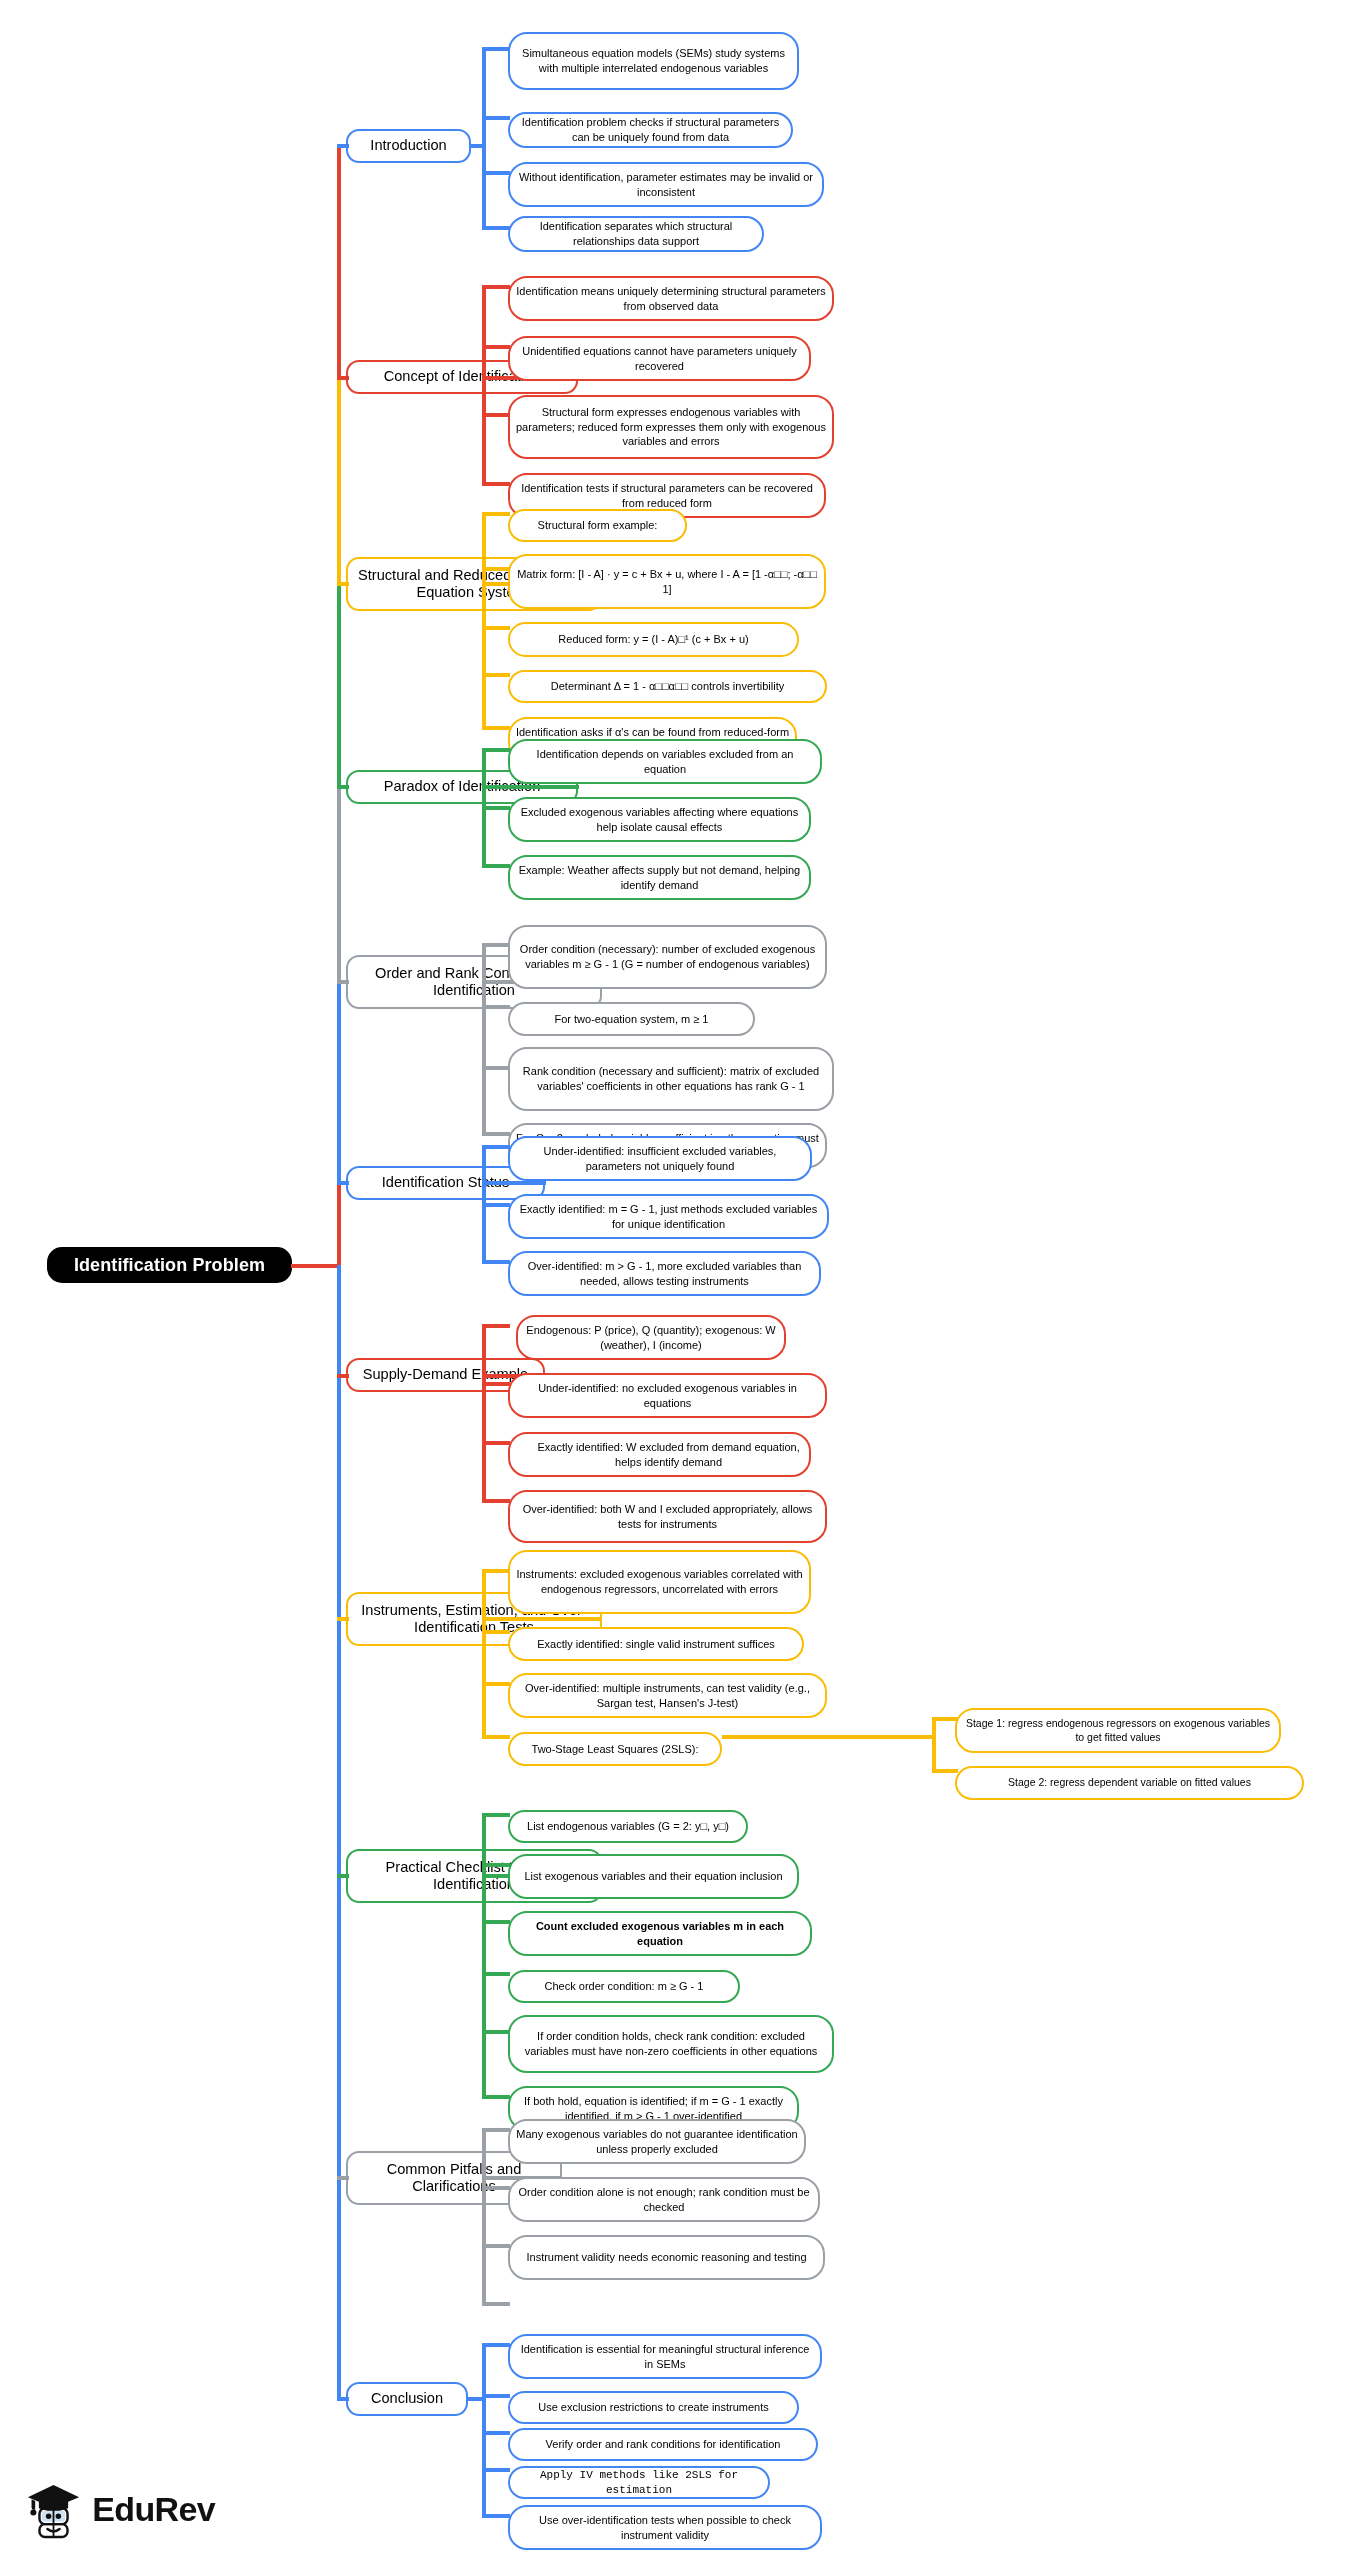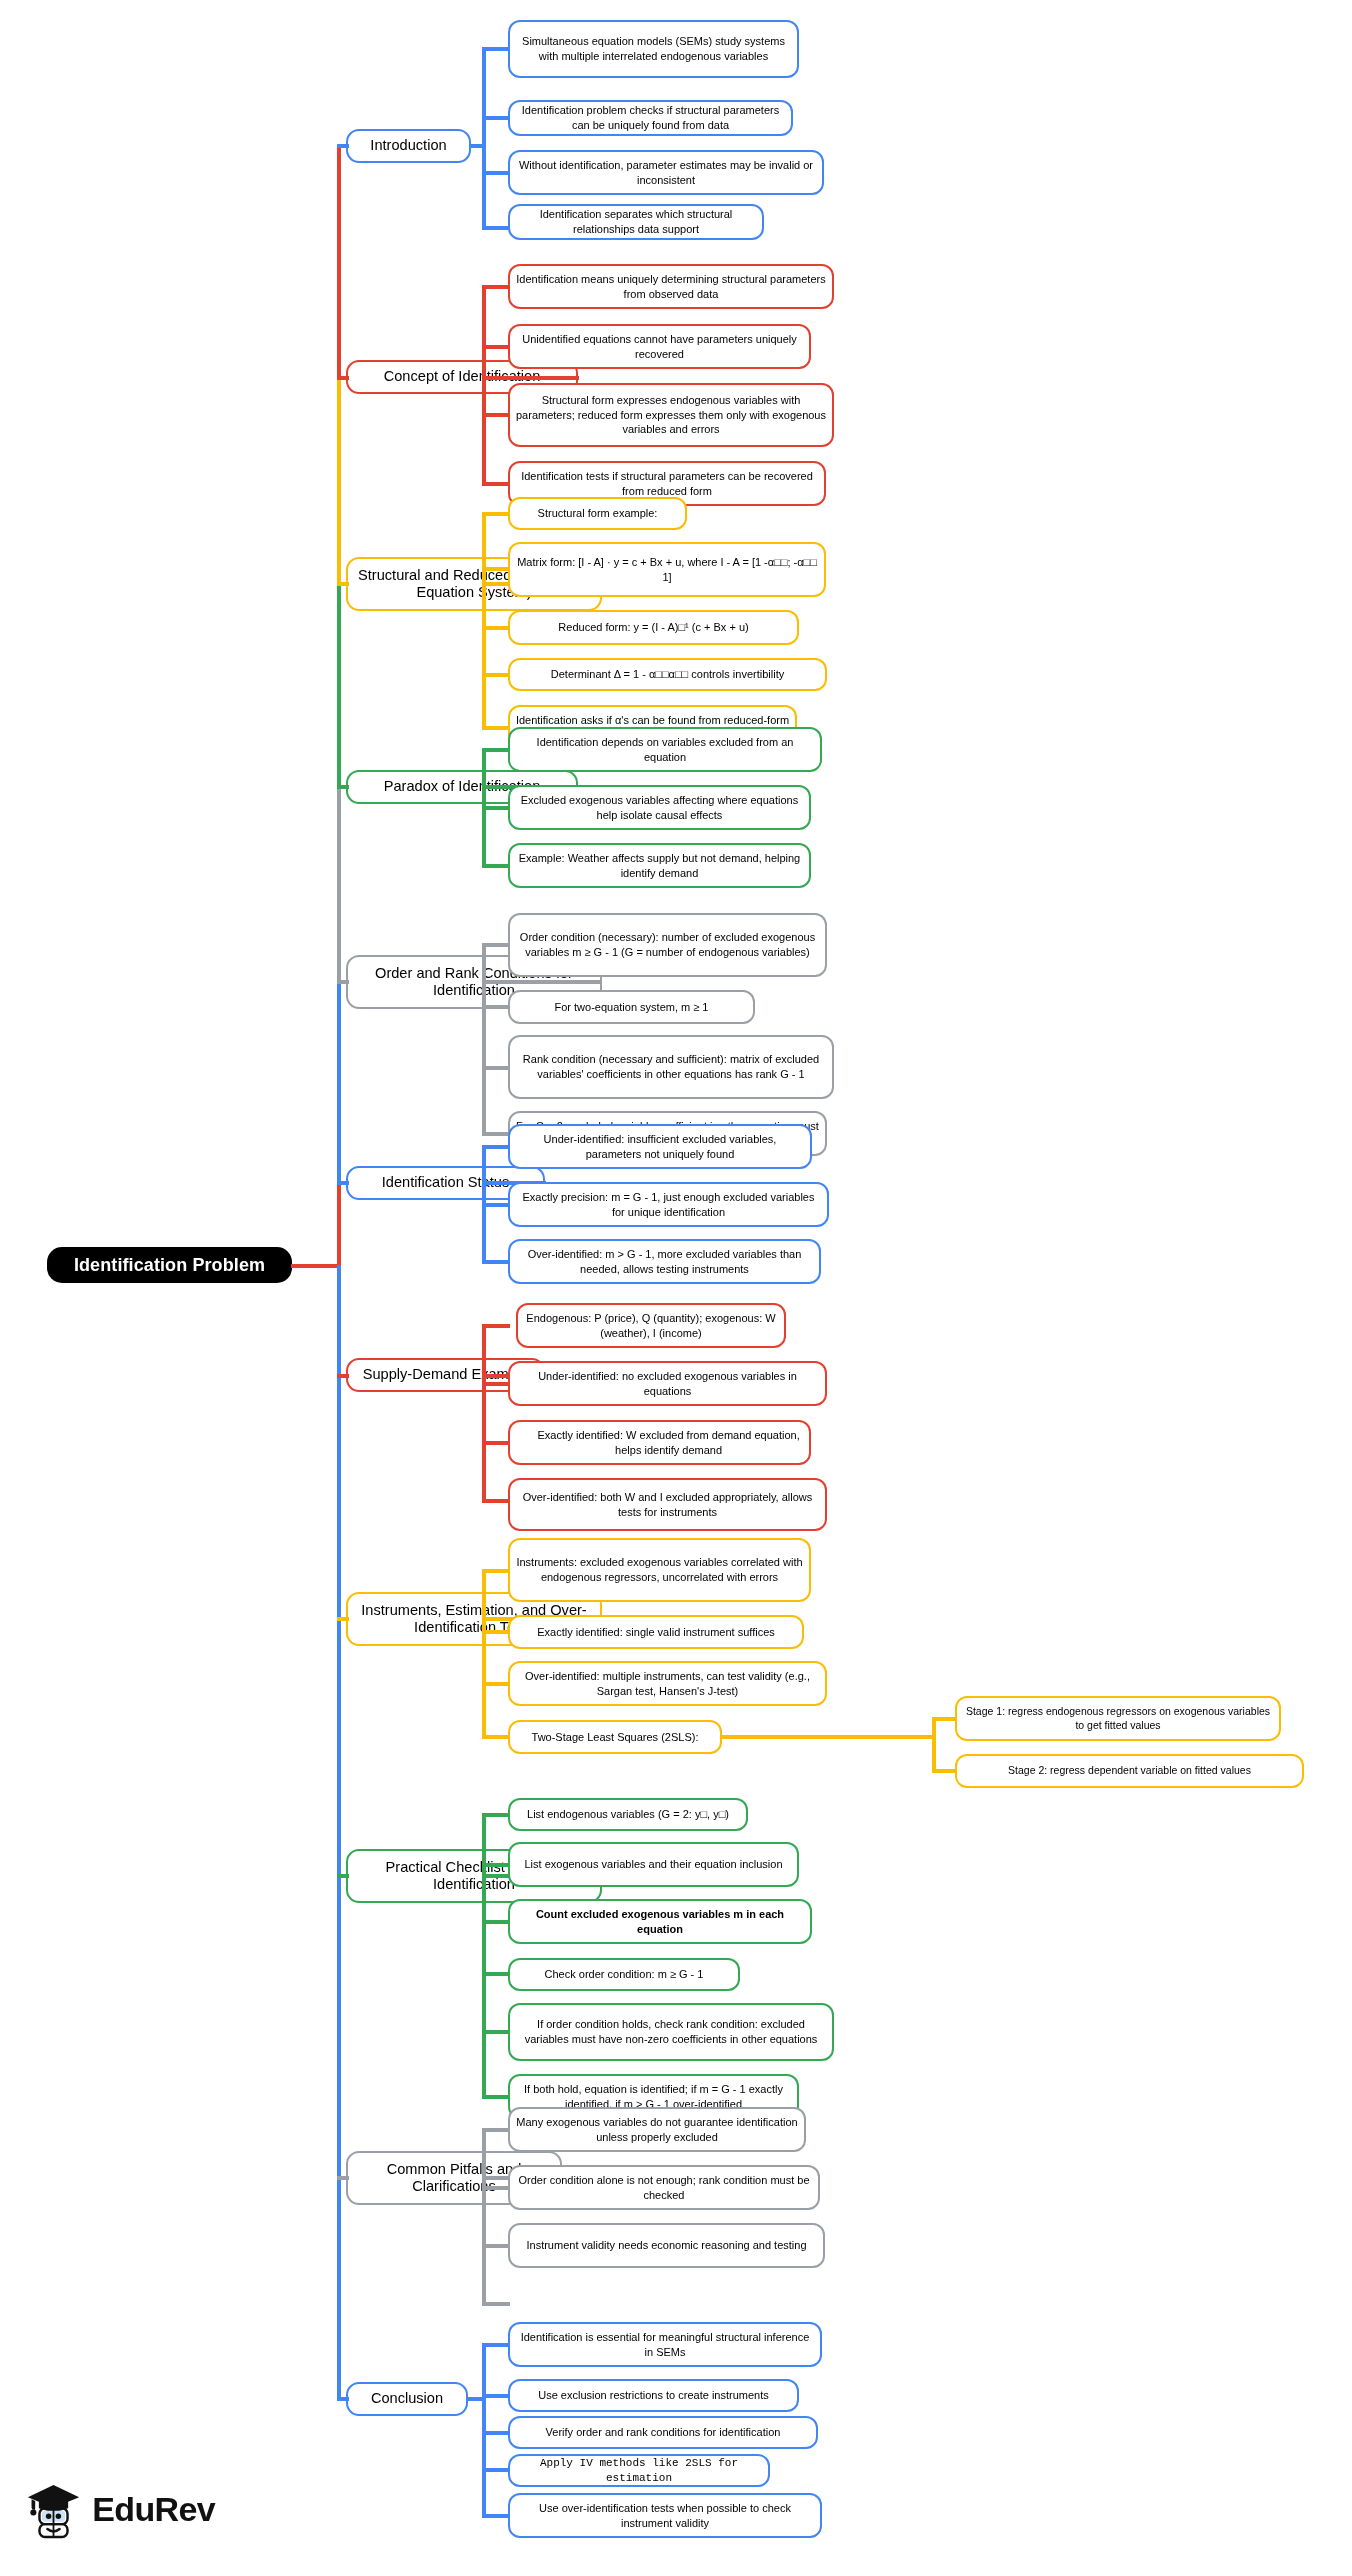--- a/index.html
+++ b/index.html
@@ -39,27 +39,28 @@
     color:#000;
     line-height:1.18;
     padding:2.3px 7px;
   }
 
   
   .leaf {
     position:absolute;
     background:#ffffff;
     border:2.9px solid #000;
-    border-radius:12px;
+    border-radius:19px;
     display:flex; align-items:center; justify-content:center;
     text-align:center;
     font-size:11px;
     color:#000;
     line-height:1.32;
     padding:1.7px 5.8px;
+    margin-top:12px;
   }
   .leaf.sub { font-size:10.5px; }
 
   
   .ln { position:absolute; }
   .vln { width:3.5px; }
   .hln { height:3.5px; }
 
   
   .c-blue   { border-color:#4285F4; }
@@ -155,21 +156,21 @@
     <div class="leaf c-gray" style="left:508px;top:1035px;width:326px;height:64px;border-color:#9AA0A6;">Rank condition (necessary and sufficient): matrix of excluded variables' coefficients in other equations has rank G - 1</div>
     <div class="ln hln b-gray" style="left:482px;top:1132px;width:28px;"></div>
     <div class="leaf c-gray" style="left:508px;top:1111px;width:319px;height:45px;border-color:#9AA0A6;">For G = 2, excluded variable coefficient in other equation must be non-zero</div>
     <div class="topic c-blue" style="left:346px;top:1166px;width:199px;height:34px;border-color:#4285F4;">Identification Status</div>
     <div class="ln hln b-blue" style="left:337px;top:1181px;width:11.6px;"></div>
     <div class="ln hln b-blue" style="left:486px;top:1181px;width:60px;"></div>
     <div class="ln vln b-blue" style="left:482px;top:1147px;height:115px;"></div>
     <div class="ln hln b-blue" style="left:482px;top:1145px;width:28px;"></div>
     <div class="leaf c-blue" style="left:508px;top:1124px;width:304px;height:45px;border-color:#4285F4;">Under-identified: insufficient excluded variables, parameters not uniquely found</div>
     <div class="ln hln b-blue" style="left:482px;top:1203px;width:28px;"></div>
-    <div class="leaf c-blue" style="left:508px;top:1182px;width:321px;height:45px;border-color:#4285F4;">Exactly precision: m = G - 1, just enough excluded variables for unique identification</div>
+    <div class="leaf c-blue" style="left:508px;top:1182px;width:321px;height:45px;border-color:#4285F4;">Exactly identified: m = G - 1, just methods excluded variables for unique identification</div>
     <div class="ln hln b-blue" style="left:482px;top:1260px;width:28px;"></div>
     <div class="leaf c-blue" style="left:508px;top:1239px;width:313px;height:45px;border-color:#4285F4;">Over-identified: m &gt; G - 1, more excluded variables than needed, allows testing instruments</div>
     <div class="topic c-red" style="left:346px;top:1358px;width:199px;height:34px;border-color:#E3402F;">Supply-Demand Example</div>
     <div class="ln hln b-red" style="left:337px;top:1374px;width:11.6px;"></div>
     <div class="ln hln b-red" style="left:486px;top:1374px;width:60px;"></div>
     <div class="ln vln b-red" style="left:482px;top:1326px;height:175px;"></div>
     <div class="ln hln b-red" style="left:482px;top:1324px;width:28px;"></div>
     <div class="leaf c-red" style="left:516px;top:1303px;width:270px;height:45px;border-color:#E3402F;">Endogenous: P (price), Q (quantity); exogenous: W (weather), I (income)</div>
     <div class="ln hln b-red" style="left:482px;top:1382px;width:28px;"></div>
     <div class="leaf c-red" style="left:508px;top:1361px;width:319px;height:45px;border-color:#E3402F;">Under-identified: no excluded exogenous variables in equations</div>

